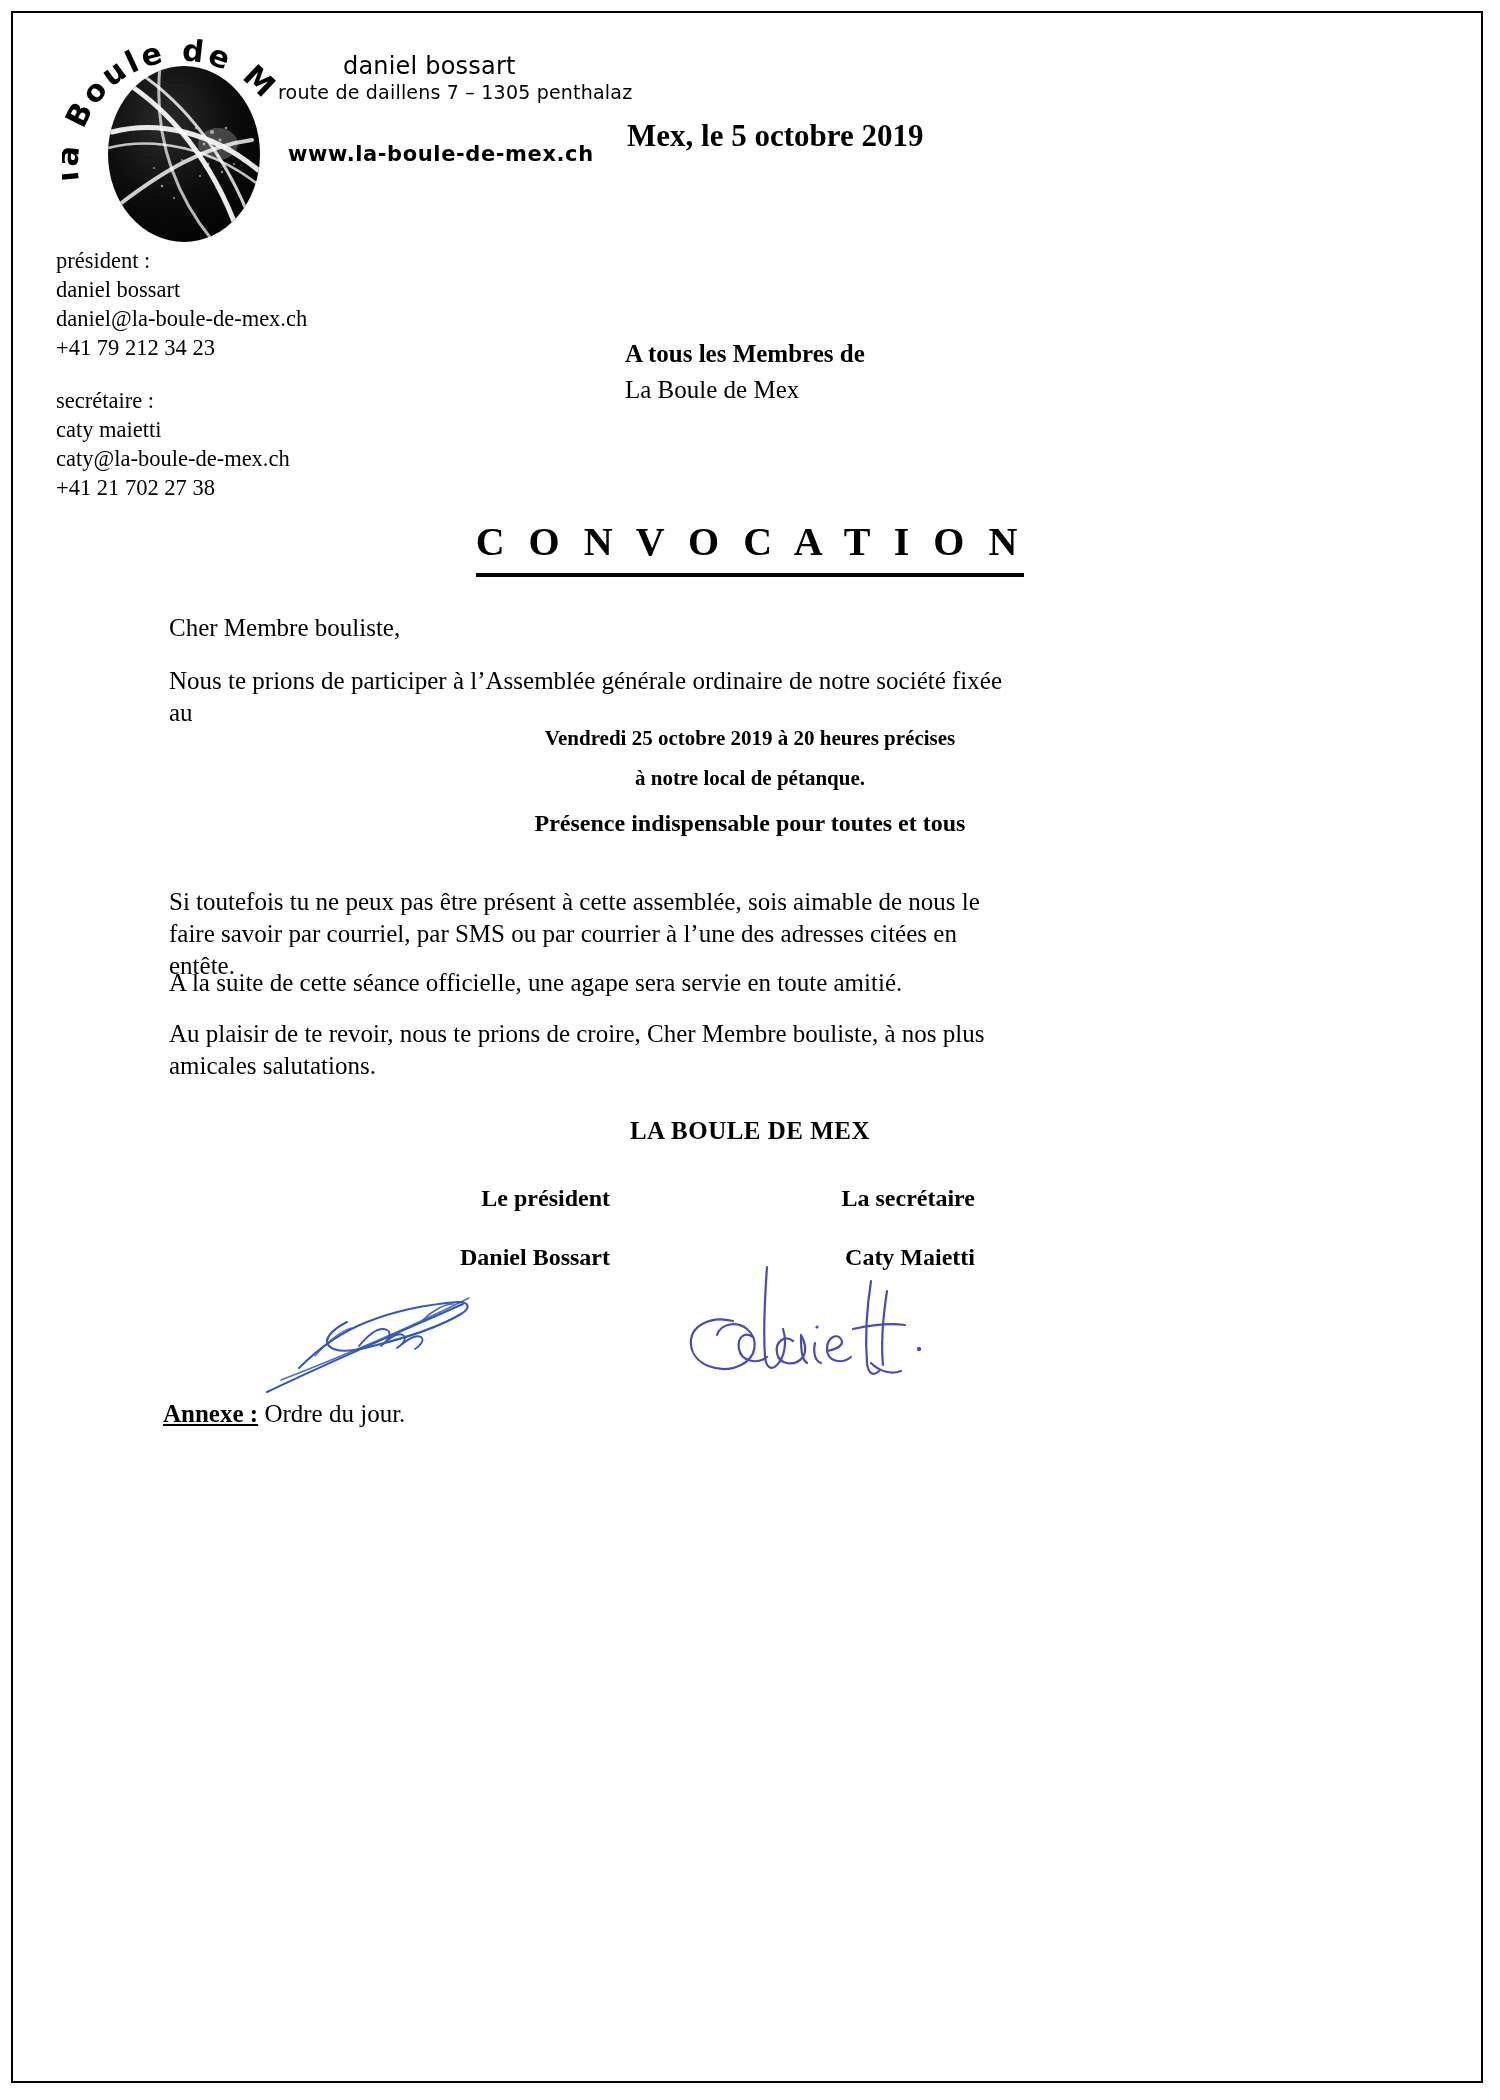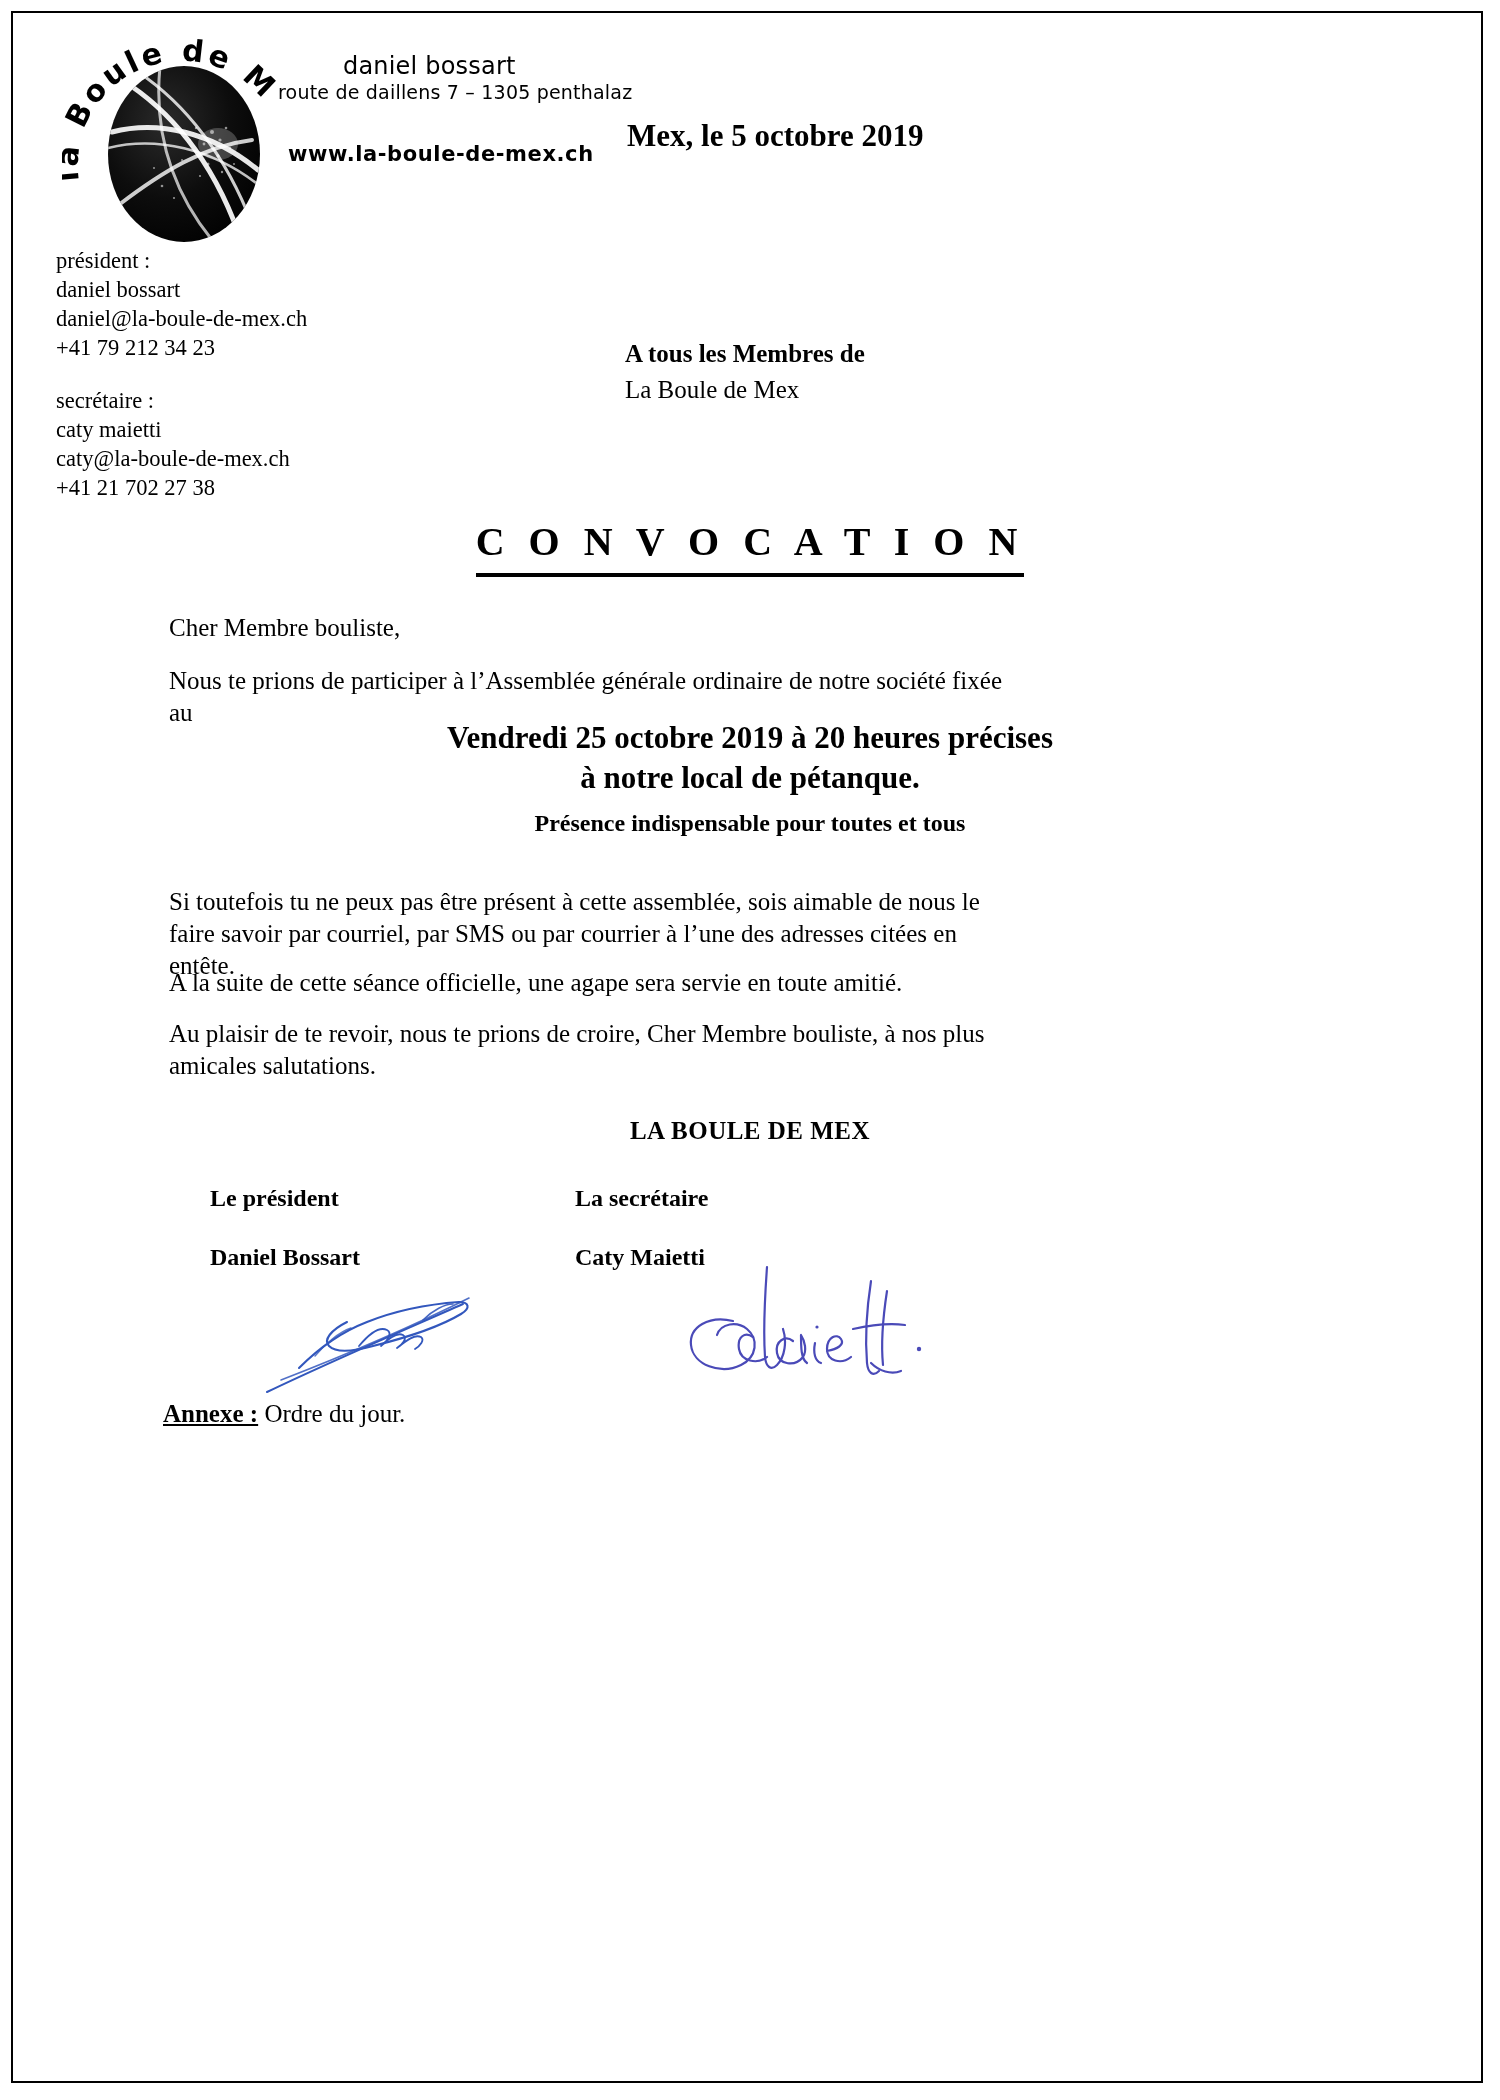--- a/index.html
+++ b/index.html
@@ -116,21 +116,21 @@
     line-height: 32px;
   }
   .greeting { top: 612px; }
   .intro    { top: 665px; }
 
   .highlight {
     position: absolute;
     left: 0; right: 0;
     top: 718px;
     text-align: center;
-    font-size: 31px;
+    font-size: 21px;
     font-weight: bold;
     line-height: 40px;
   }
   .presence {
     position: absolute;
     left: 0; right: 0;
     top: 810px;
     text-align: center;
     font-size: 24px;
     font-weight: bold;
@@ -153,21 +153,21 @@
   
   .sig-cols {
     position: absolute;
     left: 210px;
     top: 1185px;
     width: 1080px;
   }
   .sig-col {
     position: absolute;
     width: 400px;
-    text-align: left;
+    text-align: right;
   }
   .sig-col.left  { left: 0px; }
   .sig-col.right { left: 365px; }
   .sig-role {
     font-size: 24px;
     font-weight: bold;
   }
   .sig-person {
     font-size: 24px;
     font-weight: bold;

